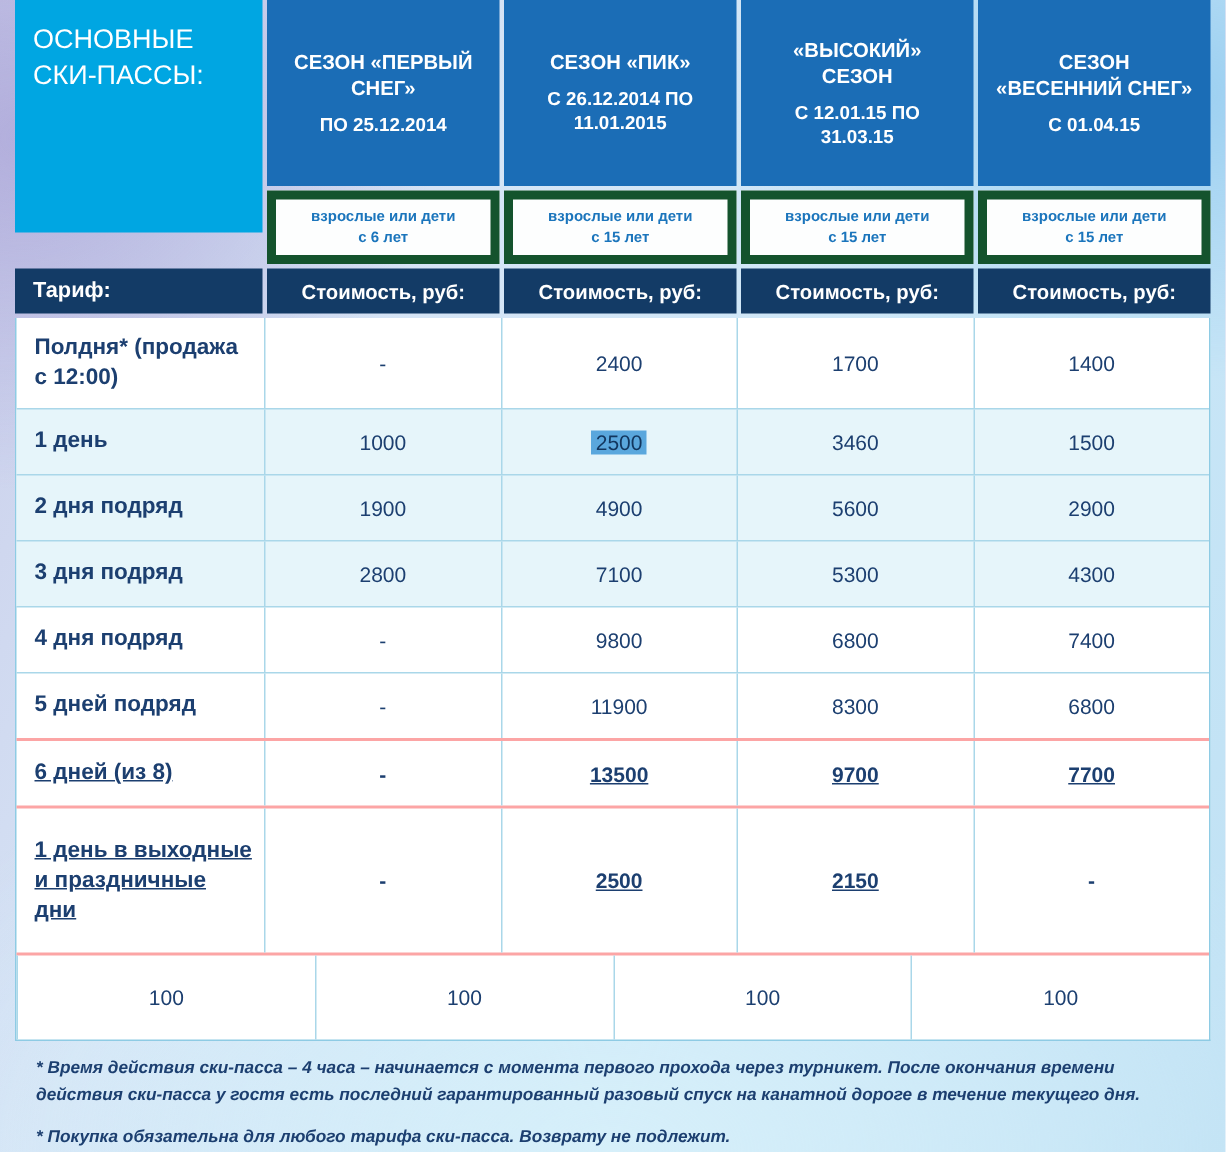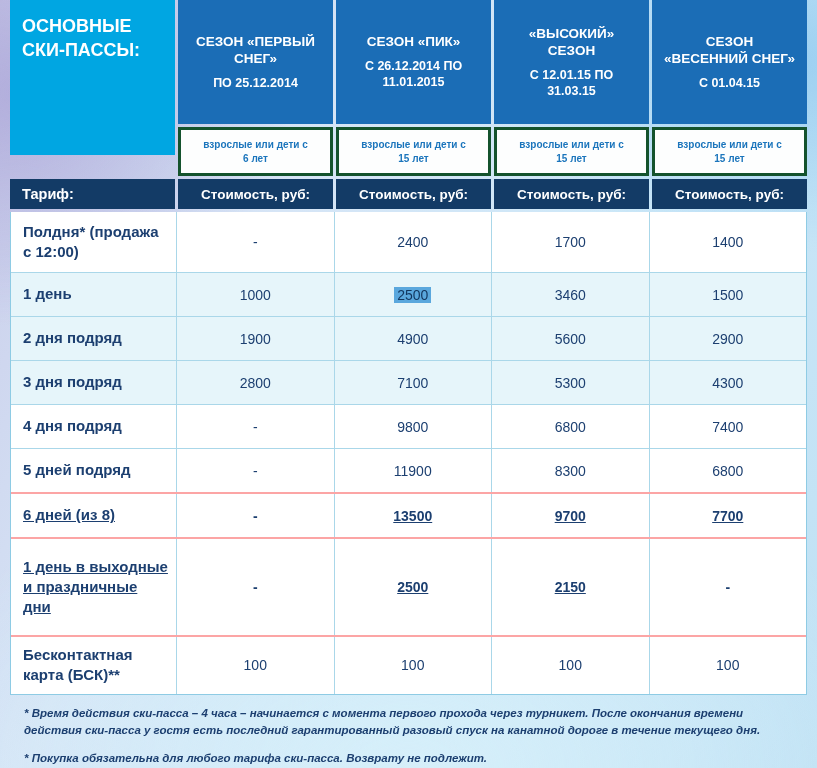--- a/index.html
+++ b/index.html
@@ -11,34 +11,34 @@
       radial-gradient(ellipse 520px 320px at 96% 8%, rgba(110,185,235,.5), transparent 60%),
       radial-gradient(ellipse 700px 420px at 50% 100%, rgba(215,240,250,.9), transparent 75%),
       linear-gradient(115deg,#c9cbe9 0%,#d6e5f6 32%,#cde8f8 62%,#bfe1f4 100%);
   }
   .wrap{position:absolute;left:10px;top:0;width:797px;}
 
   
   .header{display:flex;}
   .corner{
     width:165px;height:155px;box-sizing:border-box;background:#00a6e2;color:#fff;
-    font-weight:bold;font-size:18px;line-height:1.35;padding:14px 12px;
+    font-weight:normal;font-size:18px;line-height:1.35;padding:14px 12px;
   }
   .head-right{flex:1;display:flex;flex-direction:column;}
   .season-row{display:flex;height:124px;}
   .season{
     flex:1;margin-left:3px;background:#1b6db6;color:#fff;box-sizing:border-box;
     display:flex;flex-direction:column;align-items:center;justify-content:center;
     text-align:center;font-weight:bold;padding:6px 12px;
   }
   .season .title{font-size:13.5px;line-height:1.3;margin-bottom:7px;}
   .season .dates{font-size:12.5px;line-height:1.3;}
   .sub-row{display:flex;height:49px;margin-top:3px;}
   .sub{
-    flex:1;margin-left:3px;background:#fdfefe;border:3px solid #14532d;box-sizing:border-box;
+    flex:1;margin-left:3px;background:#fdfefe;border:6px solid #14532d;box-sizing:border-box;
     display:flex;align-items:center;justify-content:center;text-align:center;
     color:#1b75bc;font-size:10px;font-weight:bold;line-height:1.4;padding:4px 20px;
   }
 
   
   .navy-row{display:flex;height:30px;margin-top:3px;}
   .navy{background:#133b66;color:#fff;font-weight:bold;box-sizing:border-box;display:flex;align-items:center;}
   .navy.first{width:165px;padding-left:12px;font-size:14.5px;}
   .navy.price{flex:1;margin-left:3px;justify-content:center;font-size:13.5px;}
 
@@ -171,21 +171,20 @@
 
     <div class="row h96 u-row bt-navy">
       <div class="lab">1 день в выходные и праздничные дни</div>
       <div class="val nou">-</div>
       <div class="val">2500</div>
       <div class="val">2150</div>
       <div class="val nou">-</div>
     </div>
 
     <div class="row h56 bt-navy">
-      <div class="lab">Бесконтактная карта (БСК)**</div>
       <div class="val">100</div>
       <div class="val">100</div>
       <div class="val">100</div>
       <div class="val">100</div>
     </div>
 
   </div>
 
   <div class="notes">
     <p>* Время действия ски-пасса – 4 часа – начинается с момента первого прохода через турникет. После окончания времени действия ски-пасса у гостя есть последний гарантированный разовый спуск на канатной дороге в течение текущего дня.</p>

